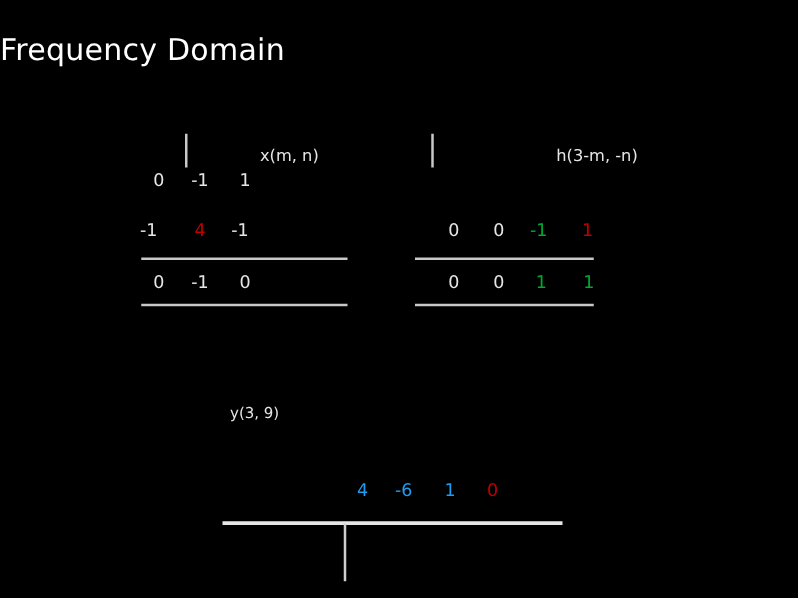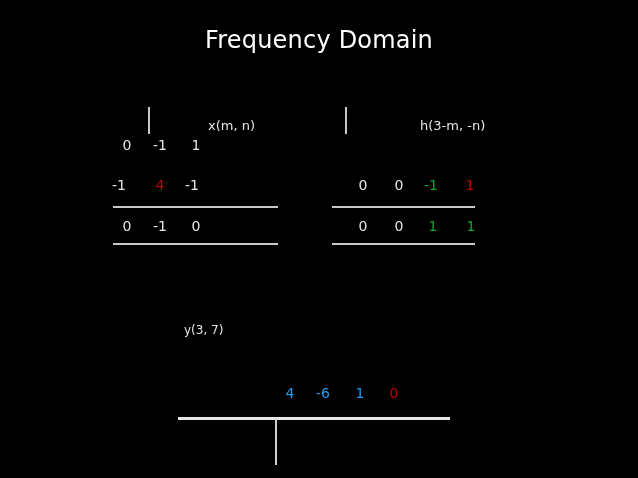--- a/index.html
+++ b/index.html
@@ -18,21 +18,20 @@
   .slide {
     position: absolute;
     inset: 0;
     background: #000000;
   }
   .title {
     position: absolute;
     left: 0;
     top: 26px;
     width: 638px;
-    text-align: center;
     color: #ffffff;
     font-size: 24px;
     font-weight: 400;
     letter-spacing: 0.2px;
     font-family: "DejaVu Sans", sans-serif;
   }
   .lbl {
     position: absolute;
     font-size: 13px;
     font-family: "DejaVu Sans", sans-serif;
@@ -93,37 +92,37 @@
   <div class="hline" style="left:113px; top:206px; width:165px;"></div>
 
   <div class="num c-yellow" style="left:113px; top:218px; width:28px;">0</div>
   <div class="num c-yellow" style="left:146px; top:218px; width:28px;">-1</div>
   <div class="num c-yellow" style="left:182px; top:218px; width:28px;">0</div>
 
   <div class="hline" style="left:113px; top:243px; width:165px;"></div>
 
   <div class="vline" style="left:345px; top:107px; height:27px;"></div>
 
-  <div class="lbl c-yellow" style="left:420px; top:118px;text-align:center;">h(3-m, -n)</div>
+  <div class="lbl c-yellow" style="left:445px; top:118px;text-align:center;">h(3-m, -n)</div>
 
   <div class="num c-yellow" style="left:349px; top:177px; width:28px;">0</div>
   <div class="num c-yellow" style="left:385px; top:177px; width:28px;">0</div>
   <div class="num c-green" style="left:417px; top:177px; width:28px;">-1</div>
   <div class="num c-red" style="left:456px; top:177px; width:28px;">1</div>
 
   <div class="hline" style="left:332px; top:206px; width:143px;"></div>
 
   <div class="num c-yellow" style="left:349px; top:218px; width:28px;">0</div>
   <div class="num c-yellow" style="left:385px; top:218px; width:28px;">0</div>
   <div class="num c-green" style="left:419px; top:218px; width:28px;">1</div>
   <div class="num c-green" style="left:457px; top:218px; width:28px;">1</div>
 
   <div class="hline" style="left:332px; top:243px; width:143px;"></div>
 
-  <div class="lbl c-yellow" style="left:184px; top:323px; font-size:12px;">y(3, 7)</div>
+  <div class="lbl c-yellow" style="left:184px; top:323px; font-size:12px;">y(3, 9)</div>
 
   <div class="num c-blue" style="left:280px; top:385px; width:20px;">4</div>
   <div class="num c-blue" style="left:311px; top:385px; width:24px;">-6</div>
   <div class="num c-blue" style="left:350px; top:385px; width:20px;">1</div>
   <div class="num c-red" style="left:384px; top:385px; width:20px;">0</div>
 
   <div class="axis-h" style="left:178px; top:417px; width:272px;"></div>
   <div class="axis-v" style="left:275px; top:419px; height:46px;"></div>
 
 </div>

